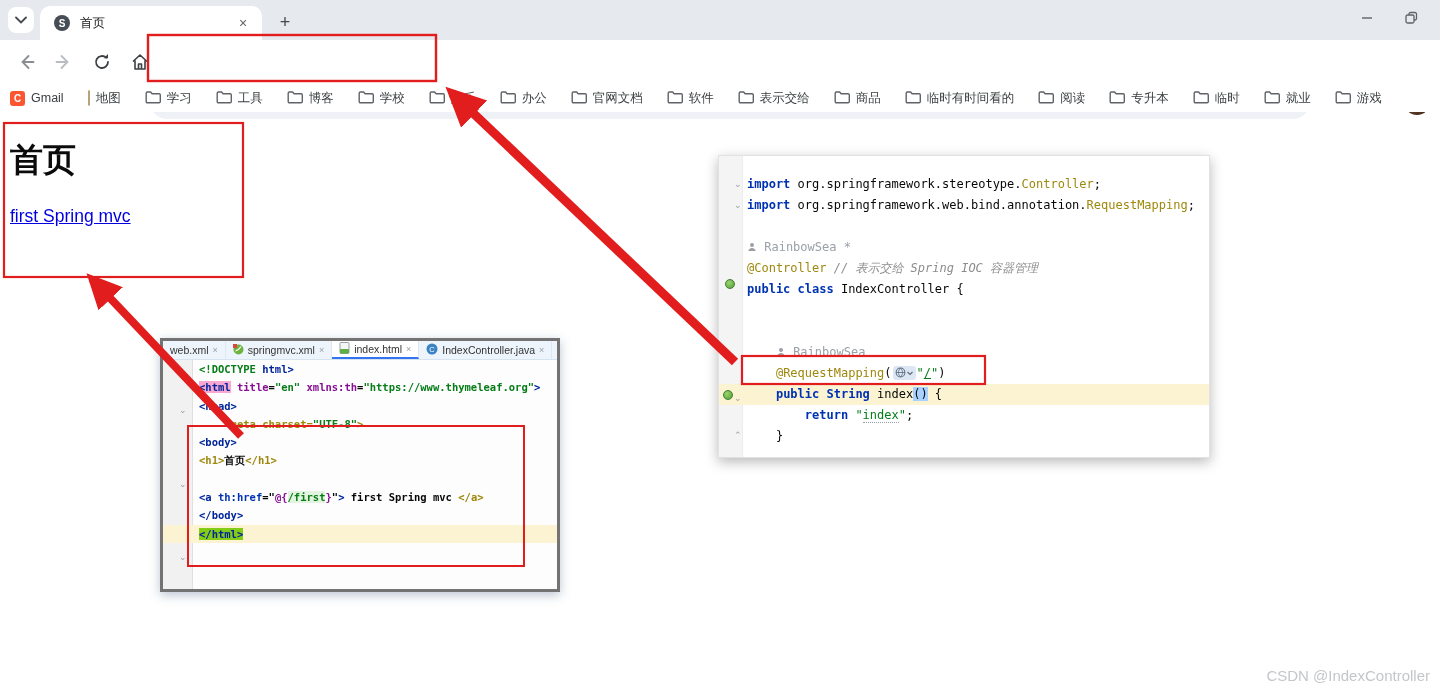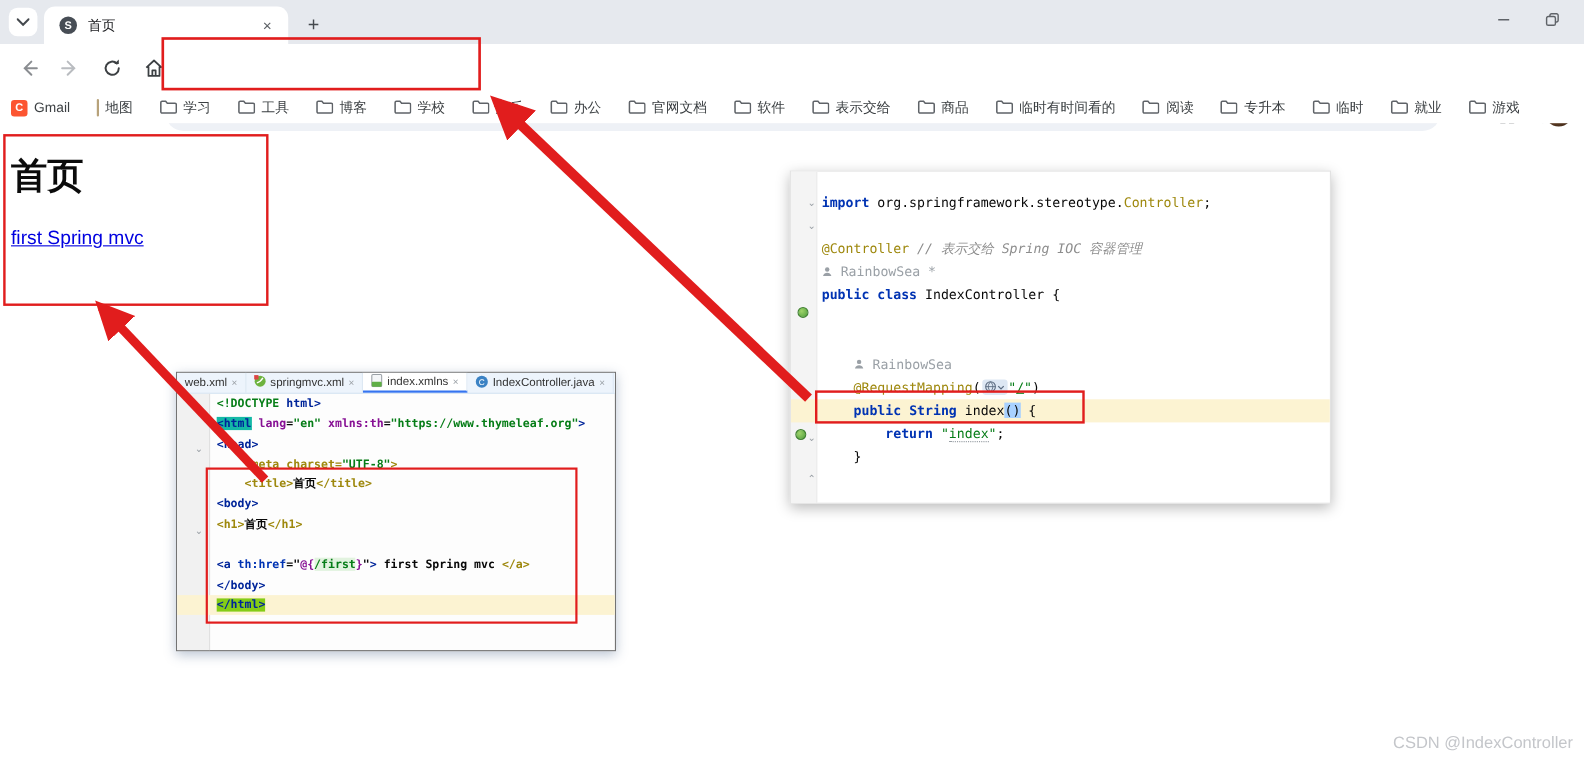--- a/index.html
+++ b/index.html
@@ -43,21 +43,21 @@
   .bm-map { width:15px; height:15px; border-radius:3px;
     background:linear-gradient(135deg,#e8d5a8 0 40%, #8a6b42 40% 60%, #d8c190 60%); border:1px solid #b7a27a; }
 
   
   .page-heading { position:absolute; left:10px; top:138px; font-size:33px; font-weight:bold; color:#0b0b0b; }
   .page-link { position:absolute; left:10px; top:206px; font-size:17.5px; color:#0000e0; text-decoration:underline; }
   .watermark { position:absolute; right:10px; bottom:6px; font-size:15px; color:#c4c6ca; }
 
   
   .ide-left { position:absolute; left:160px; top:338px; width:400px; height:254px; background:#fdfdfd;
-    border:1px solid #737373; box-shadow:0 3px 10px rgba(60,90,130,.35); }
+    border:3px solid #737373; box-shadow:0 3px 10px rgba(60,90,130,.35); }
   .ide-left-tabs { position:absolute; left:0; top:0; width:100%; height:19px; background:#edf4fc;
     display:flex; align-items:stretch; border-bottom:1px solid #d6e4f2; font-size:10.5px; color:#333; }
   .ed-tab { display:flex; align-items:center; gap:4px; padding:0 7px; border-right:1px solid #dde8f3; }
   .ed-tab.active { background:#fff; border-bottom:2px solid #3574f0; }
   .ed-close { color:#9aa0a6; font-size:9px; }
   .ide-left-gutter { position:absolute; left:0; top:19px; width:30px; bottom:0; background:#f1f1f1;
     border-right:1px solid #e0e0e0; }
   .ide-left-code { position:absolute; left:0; top:19px; right:0; bottom:0; overflow:hidden;
     font-family:"DejaVu Sans Mono", monospace; font-size:10.5px; font-weight:bold; }
   .lline { height:18.3px; line-height:18.3px; white-space:pre; padding-left:36px; }
@@ -78,21 +78,21 @@
   .val  { color:#067d17; }
   .doct { color:#067d17; }
   .olive{ color:#9e880d; }
   .cmt  { color:#8c8c8c; font-style:italic; }
   .gray { color:#9aa0a6; }
   .str  { color:#067d17; }
   .strline { color:#067d17; text-decoration:underline; }
   .strdot  { color:#067d17; border-bottom:1px dotted #9aa0a6; }
   .plain{ color:#080808; }
   .sel  { background:#84cc16; }
-  .tokhl{ background:#14b8a6; }
+  .tokhl{ background:#f9a8d4; }
   .expr { background:#e2f3df; }
   .parenhl { background:#a8d1ff; }
   .hl-yellow { background:#fcf3d2; }
 
   .inline-ic { display:inline-flex; align-items:center; vertical-align:-1px; }
   .inlay { display:inline-flex; align-items:center; background:#dde7f3; border-radius:3px;
     padding:0 2px; margin:0 1px; height:14px; }
 
   .gutter-deco { position:absolute; color:#9aa0a6; font-size:9px; line-height:1; }
   .bean { position:absolute; width:10px; height:10px; border-radius:50%;
@@ -320,62 +320,62 @@
               <rect x="0" y="0" width="4" height="4" fill="#d44"></rect>
             </svg></span>
           <span>springmvc.xml</span>
           <span class="ed-close">×</span>
         </div>
         <div class="ed-tab active">
           <span><svg width="11" height="12" viewBox="0 0 11 12">
               <rect x="1" y="0.5" width="9" height="11" rx="1" fill="#f4f6f8" stroke="#9aa0a6"></rect>
               <rect x="1" y="7" width="9" height="4.5" rx="1" fill="#5fae46"></rect>
             </svg></span>
-          <span>index.xmlns</span>
+          <span>index.html</span>
           <span class="ed-close">×</span>
         </div>
         <div class="ed-tab">
           <span><svg width="12" height="12" viewBox="0 0 12 12">
               <circle cx="6" cy="6" r="5.5" fill="#3b82c4"></circle>
               <text x="6" y="8.6" font-size="7.5" fill="#fff" text-anchor="middle" font-family="sans-serif">C</text>
             </svg></span>
           <span>IndexController.java</span>
           <span class="ed-close">×</span>
         </div>
       </div>
     <div class="ide-left-gutter">
       <span class="gutter-deco" style="left:16px; top:46px;">⌄</span>
       <span class="gutter-deco" style="left:16px; top:120px;">⌄</span>
       <span class="gutter-deco" style="left:16px; top:193px;">⌄</span>
     </div>
     <div class="ide-left-code" id="ide-left-code">
         <div class="lline"><span class="doct">&lt;!DOCTYPE </span><span class="tag">html&gt;</span></div>
-        <div class="lline"><span class="tag tokhl">&lt;html</span><span class="plain"> </span><span class="attr">lang</span><span class="plain">=</span><span class="val">"en"</span><span class="plain"> </span><span class="attr">xmlns:th</span><span class="plain">=</span><span class="val">"https://www.thymeleaf.org"</span><span class="tag">&gt;</span></div>
+        <div class="lline"><span class="tag tokhl">&lt;html</span><span class="plain"> </span><span class="attr">title</span><span class="plain">=</span><span class="val">"en"</span><span class="plain"> </span><span class="attr">xmlns:th</span><span class="plain">=</span><span class="val">"https://www.thymeleaf.org"</span><span class="tag">&gt;</span></div>
         <div class="lline"><span class="tag">&lt;head&gt;</span></div>
         <div class="lline"><span class="plain">    </span><span class="olive">&lt;meta charset=</span><span class="val">"UTF-8"</span><span class="olive">&gt;</span></div>
-        <div class="lline"><span class="plain">    </span><span class="olive">&lt;title&gt;</span><span class="plain">首页</span><span class="olive">&lt;/title&gt;</span></div>
         <div class="lline"><span class="tag">&lt;body&gt;</span></div>
         <div class="lline"><span class="olive">&lt;h1&gt;</span><span class="plain">首页</span><span class="olive">&lt;/h1&gt;</span></div>
         <div class="lline"></div>
         <div class="lline"><span class="tag">&lt;a </span><span class="kw">th:href</span><span class="plain">="</span><span class="attr">@{</span><span class="val expr">/first</span><span class="attr">}</span><span class="plain">"</span><span class="tag">&gt;</span><span class="plain"> first Spring mvc </span><span class="olive">&lt;/a&gt;</span></div>
         <div class="lline"><span class="tag">&lt;/body&gt;</span></div>
         <div class="lline hl-yellow"><span class="tag sel">&lt;/html&gt;</span></div>
       </div>
   </div>
 
   <div class="ide-right">
     <div class="ide-right-gutter"></div>
     <div class="ide-right-code" id="ide-right-code">
         <div class="rline"><span class="kw">import </span><span class="plain">org.springframework.stereotype.</span><span class="olive">Controller</span><span class="plain">;</span></div>
+        <div class="rline"><span class="kw">import </span><span class="plain">org.springframework.web.bind.annotation.</span><span class="olive">RequestMapping</span><span class="plain">;</span></div>
         <div class="rline"></div>
-        <div class="rline"><span class="olive">@Controller </span><span class="cmt">// 表示交给 Spring IOC 容器管理</span></div>
         <div class="rline"><span class="inline-ic"><svg width="10" height="10" viewBox="0 0 10 10">
               <circle cx="5" cy="3" r="2" fill="#9aa0a6"></circle>
               <path d="M1.2 9c.6-2 2.1-3 3.8-3s3.2 1 3.8 3z" fill="#9aa0a6"></path>
             </svg></span><span class="gray"> RainbowSea *</span></div>
+        <div class="rline"><span class="olive">@Controller </span><span class="cmt">// 表示交给 Spring IOC 容器管理</span></div>
         <div class="rline"><span class="kw">public class </span><span class="plain">IndexController {</span></div>
         <div class="rline"></div>
         <div class="rline"></div>
         <div class="rline"><span class="plain">    </span><span class="inline-ic"><svg width="10" height="10" viewBox="0 0 10 10">
               <circle cx="5" cy="3" r="2" fill="#9aa0a6"></circle>
               <path d="M1.2 9c.6-2 2.1-3 3.8-3s3.2 1 3.8 3z" fill="#9aa0a6"></path>
             </svg></span><span class="gray"> RainbowSea</span></div>
         <div class="rline"><span class="plain">    </span><span class="olive">@RequestMapping</span><span class="plain">(</span><span class="inline-ic"><span class="inlay"><svg width="11" height="11" viewBox="0 0 12 12">
                 <circle cx="6" cy="6" r="4.8" fill="none" stroke="#5b6b80" stroke-width="1.1"></circle>
                 <path d="M1.2 6h9.6M6 1.2c-3 3-3 6.6 0 9.6M6 1.2c3 3 3 6.6 0 9.6" fill="none" stroke="#5b6b80" stroke-width="0.9"></path>

